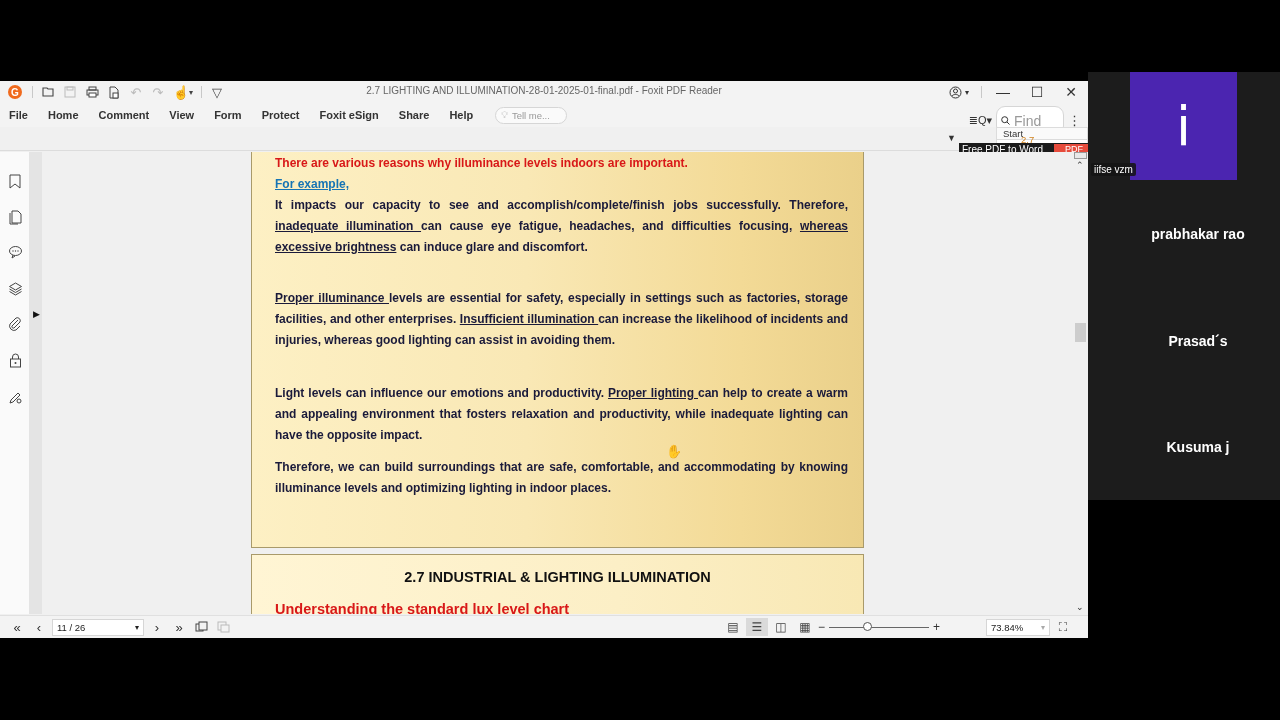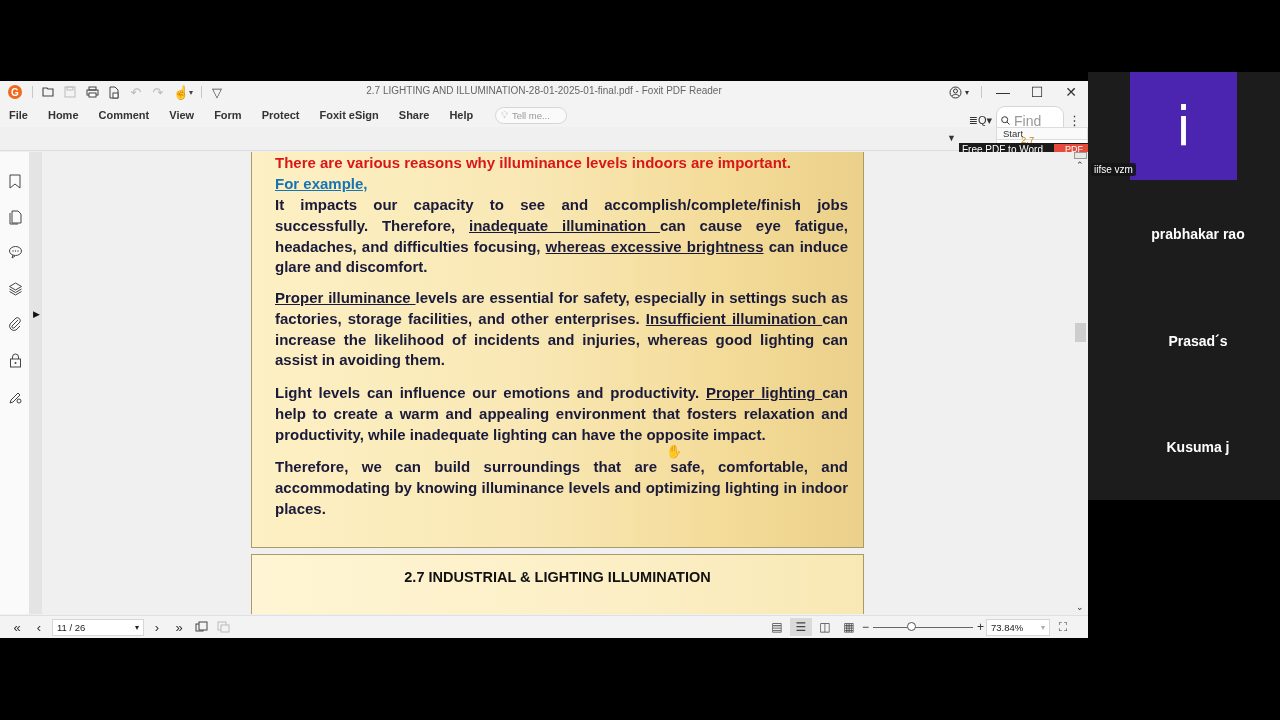--- a/index.html
+++ b/index.html
@@ -43,21 +43,21 @@
   .side-icon { position: absolute; left: 6px; width: 18px; height: 18px; display: flex; align-items: center; justify-content: center; color: #444; }
   .splitter { position: absolute; left: 30px; top: 71px; width: 12px; height: 462px; background: #e4e4e4; }
   .expand { position: absolute; left: 33px; top: 228px; font-size: 9px; color: #111; }
 
   
   .docarea { position: absolute; left: 42px; top: 71px; width: 1030px; height: 462px; background: #f0f0f0; overflow: hidden; }
   .page { position: absolute; left: 209px; width: 613px; border: 1px solid #a99a6a;
           background: linear-gradient(90deg, #fdf0c4 0%, #f9e8b5 45%, #f3da96 80%, #ead08a 100%); }
   .page1 { top: -10px; height: 406px; }
   .page2 { top: 402px; height: 80px; background: linear-gradient(90deg, #fff5d4 0%, #fcefc6 60%, #f8e8b4 100%); }
-  .slide-text { position: absolute; left: 23px; width: 573px; font-family: "Liberation Sans", sans-serif; font-weight: bold; font-size: 15px; color: #1a1a3a; line-height: 20.8px; text-align: justify; }
+  .slide-text { position: absolute; left: 23px; width: 573px; font-family: "Liberation Sans", sans-serif; font-weight: bold; font-size: 12px; color: #1a1a3a; line-height: 20.8px; text-align: justify; }
   .red { color: #d81818; }
   .blue { color: #1674b4; text-decoration: underline; }
   .ul { text-decoration: underline; }
   .p-title { top: 10px; }
   .p-example { top: 31px; }
   .p1 { top: 52px; }
   .p2 { top: 145px; }
   .p3 { top: 240px; }
   .p4 { top: 314px; }
   .heading2 { position: absolute; left: 0; right: 0; top: 14px; text-align: center; font-weight: bold; font-size: 14.5px; color: #111; }
@@ -75,21 +75,21 @@
   .statusbar { position: absolute; left: 0; top: 534px; width: 1088px; height: 23px; background: #f3f3f3; border-top: 1px solid #e0e0e0; display: flex; align-items: center; }
   .nav-btn { width: 22px; height: 22px; display: flex; align-items: center; justify-content: center; font-size: 13px; color: #333; }
   .nav-btn.disabled { color: #bbb; }
   .page-box { width: 92px; height: 17px; border: 1px solid #d6d6d6; background: #fff; font-size: 9.5px; color: #222; display: flex; align-items: center; justify-content: space-between; padding: 0 4px; margin: 0 2px; }
   .status-right { position: absolute; right: 14px; top: 2px; display: flex; align-items: center; gap: 2px; }
   .view-btn { width: 22px; height: 18px; display: flex; align-items: center; justify-content: center; color: #444; font-size: 12px; }
   .view-btn.active { background: #dadada; }
   .zoom-slider { position: relative; width: 100px; height: 18px; margin: 0 2px; }
   .zoom-slider .track { position: absolute; left: 0; right: 0; top: 9px; height: 1px; background: #666; }
   .zoom-slider .knob { position: absolute; left: 34px; top: 4px; width: 9px; height: 9px; border-radius: 50%; border: 1px solid #555; background: #fff; }
-  .zoom-box { width: 64px; height: 17px; border: 1px solid #d6d6d6; background: #fff; font-size: 9.5px; color: #222; display: flex; align-items: center; justify-content: space-between; padding: 0 4px; }
+  .zoom-box { width: 64px; height: 17px; border: 1px solid #d6d6d6; background: #fff; font-size: 9.5px; color: #222; display: flex; align-items: center; justify-content: space-between; padding: 0 4px; margin-left: 44px; }
   .pm { font-size: 12px; color: #333; }
 
   
   #meeting { position: absolute; left: 1088px; top: 72px; width: 192px; height: 428px; background: #1c1c1c; }
   .tile-avatar { position: absolute; left: 42px; top: 0; width: 107px; height: 108px; background: #4b25b0; display: flex; align-items: center; justify-content: center; color: #fff; font-size: 54px; font-family: "DejaVu Sans", sans-serif; }
   .name-tag { position: absolute; left: 3px; top: 91px; background: rgba(20,20,20,0.85); color: #fff; font-size: 10px; padding: 1px 3px; border-radius: 2px; }
   .participant { position: absolute; left: 0; width: 220px; text-align: center; color: #fff; font-weight: bold; font-size: 14px; }
 </style>
 </head>
 <body>
@@ -250,20 +250,21 @@
       <div class="page page1">
         <div class="slide-text red p-title">There are various reasons why illuminance levels indoors are important.</div>
         <div class="slide-text blue p-example">For example,</div>
         <div class="slide-text p1"><span>It impacts our capacity to see and accomplish/complete/finish jobs successfully. Therefore, </span><span class="ul">inadequate illumination </span><span>can cause eye fatigue, headaches, and difficulties focusing, </span><span class="ul">whereas excessive brightness</span><span> can induce glare and discomfort.</span></div>
         <div class="slide-text p2"><span class="ul">Proper illuminance </span><span>levels are essential for safety, especially in settings such as factories, storage facilities, and other enterprises. </span><span class="ul">Insufficient illumination </span><span>can increase the likelihood of incidents and injuries, whereas good lighting can assist in avoiding them.</span></div>
         <div class="slide-text p3"><span>Light levels can influence our emotions and productivity. </span><span class="ul">Proper lighting </span><span>can help to create a warm and appealing environment that fosters relaxation and productivity, while inadequate lighting can have the opposite impact.</span></div>
         <div class="slide-text p4">Therefore, we can build surroundings that are safe, comfortable, and accommodating by knowing illuminance levels and optimizing lighting in indoor places.</div>
       </div>
       <div class="page page2">
         <div class="heading2">2.7 INDUSTRIAL &amp;  LIGHTING ILLUMINATION</div>
+        <div class="subheading2">Understanding the standard lux level chart</div>
       </div>
       <span class="hand-cursor">✋</span>
     </div>
 
     <div class="vscroll">
       <div class="vs-top"></div>
       <span class="vs-up">⌃</span>
       <div class="vs-thumb"></div>
       <span class="vs-down">⌄</span>
     </div>

